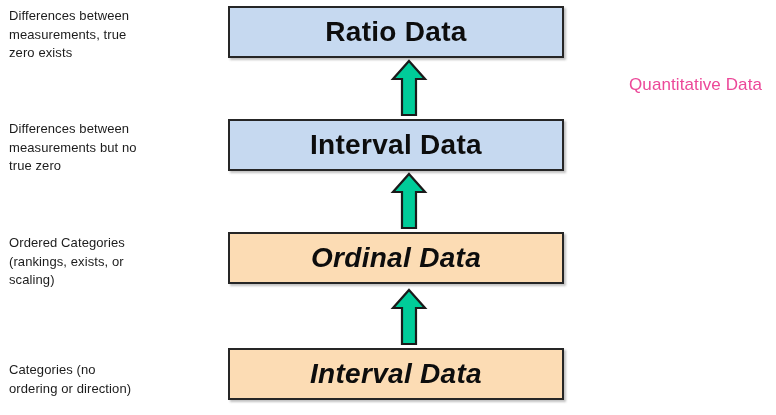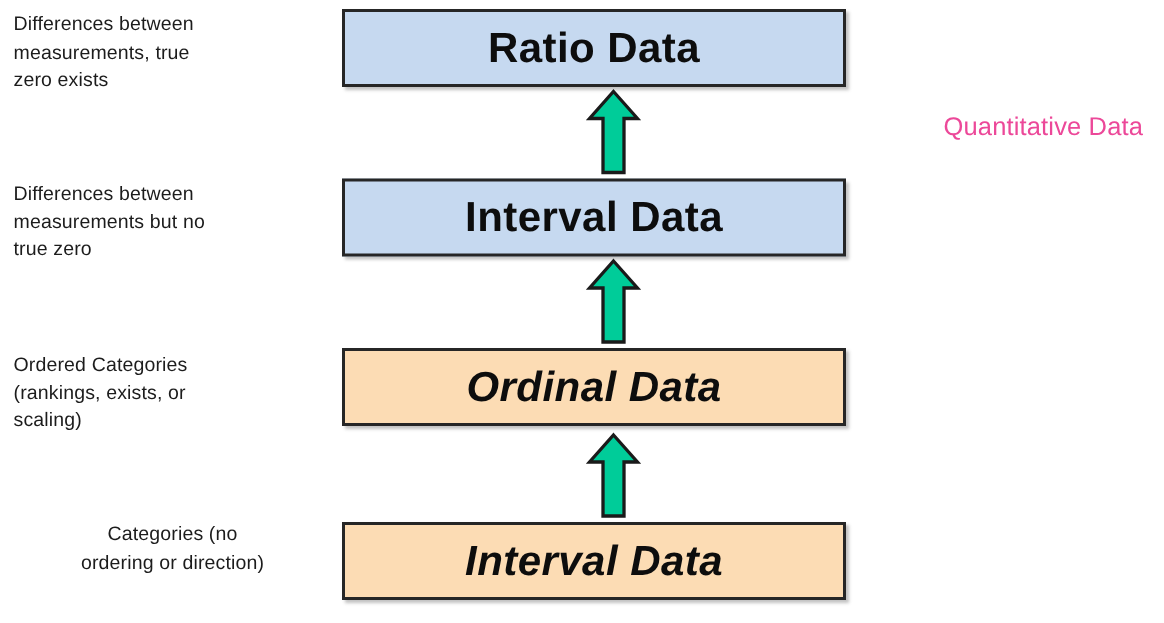--- a/index.html
+++ b/index.html
@@ -27,21 +27,21 @@
     width: 212px;
     font-size: 13px;
     line-height: 18.5px;
     color: #1c1c1c;
     letter-spacing: 0.1px;
     white-space: pre-line;
   }
   .desc-ratio    { top: 7px; }
   .desc-interval { top: 120px; }
   .desc-ordinal  { top: 234px; }
-  .desc-nominal  { top: 347px; text-align: center; }
+  .desc-nominal  { top: 361px; }
 
   
   .level-box {
     position: absolute;
     left: 228px;
     width: 336px;
     height: 52px;
     box-sizing: border-box;
     border: 2px solid #262626;
     display: flex;

